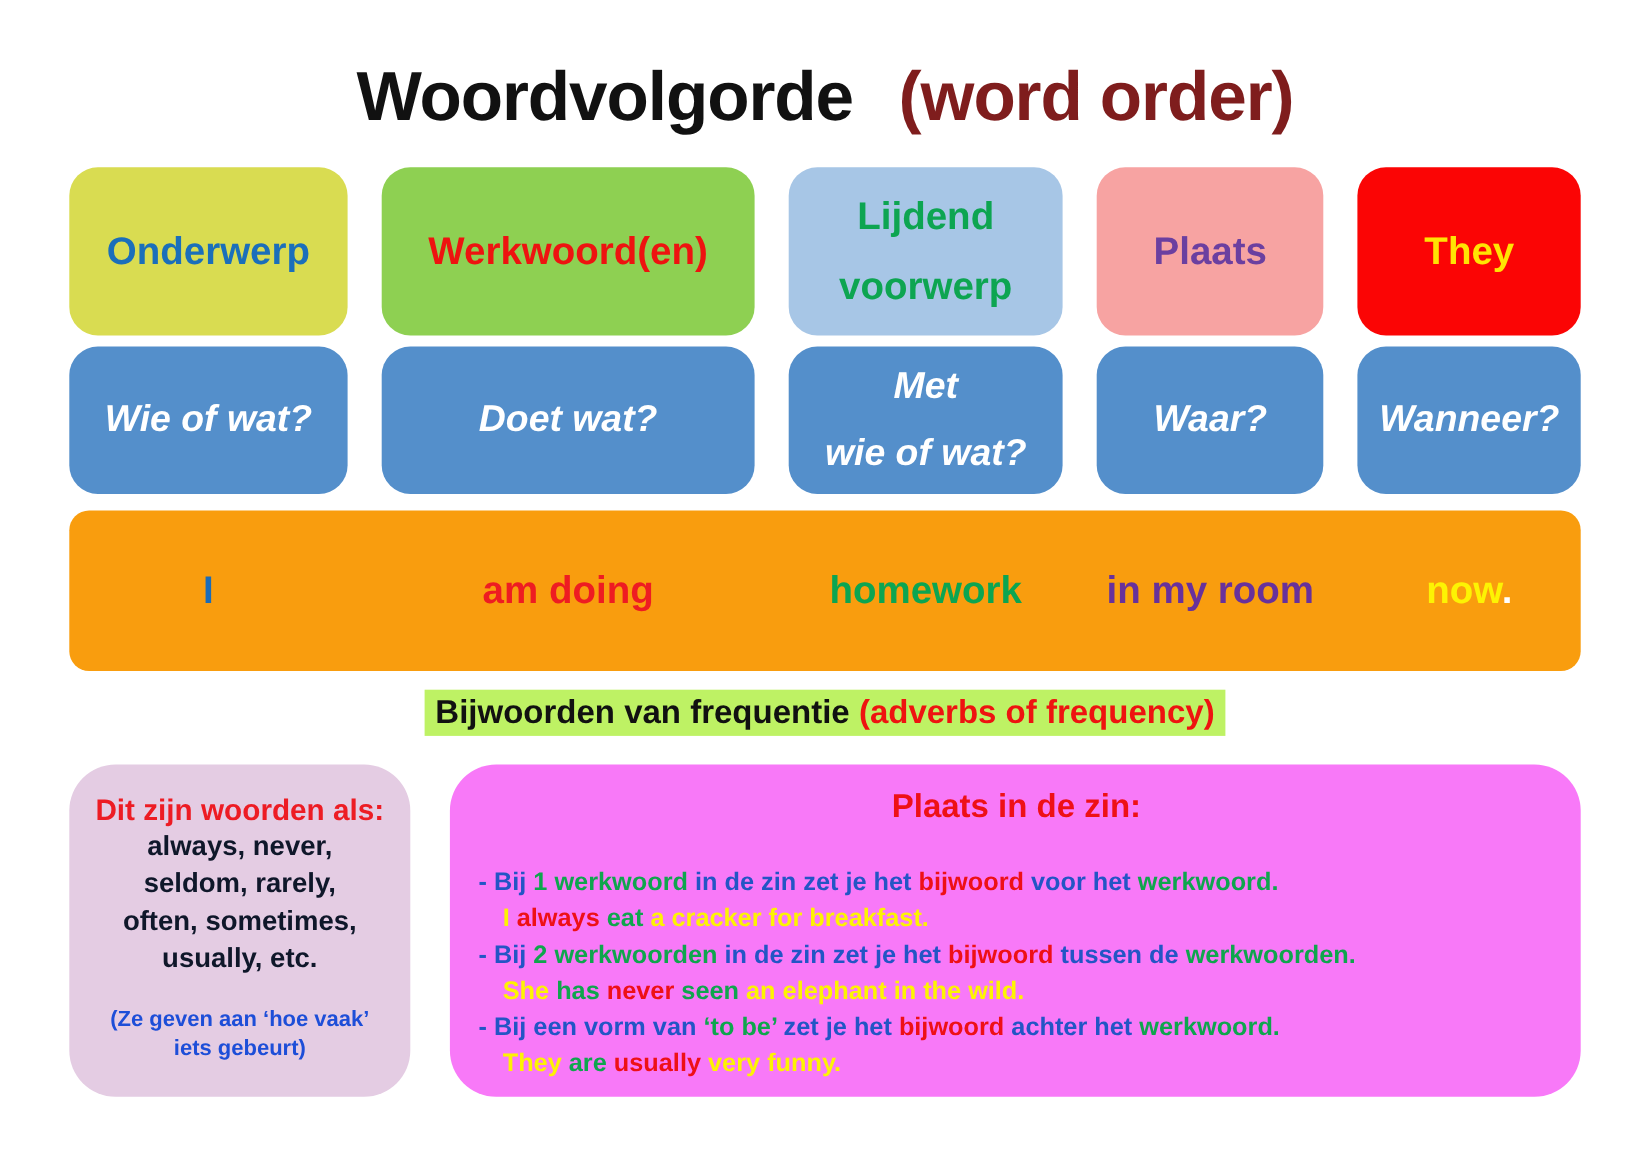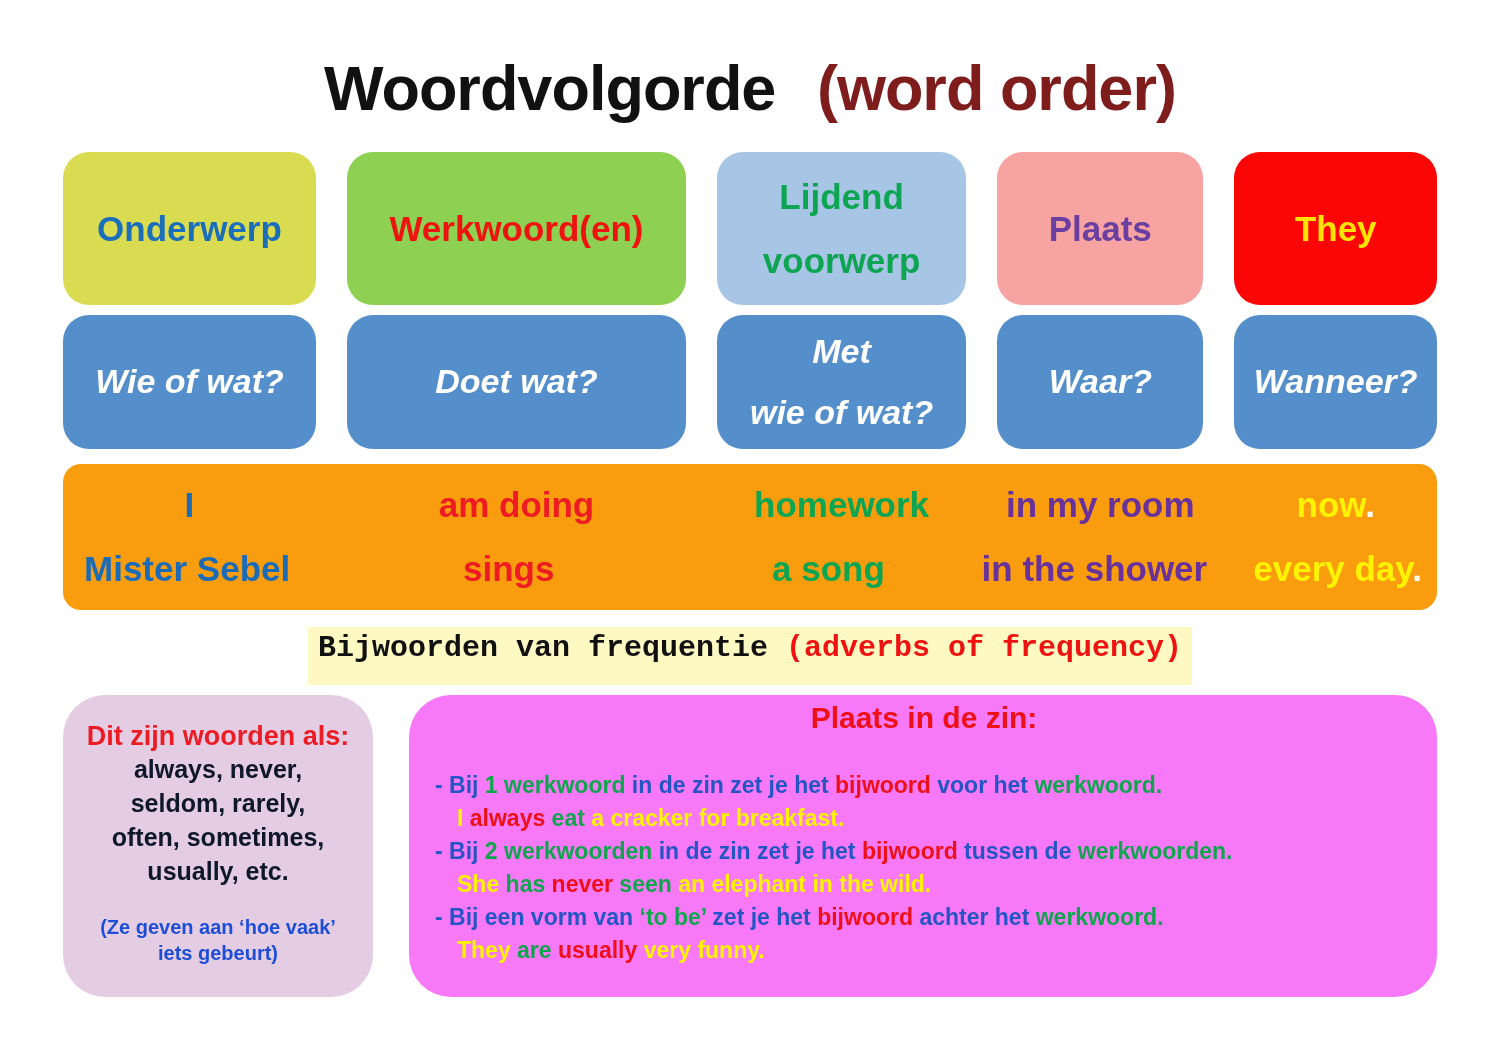--- a/index.html
+++ b/index.html
@@ -75,25 +75,24 @@
   .c-red    { color: #ee1c22; }
   .c-green  { color: #0ca551; }
   .c-purple { color: #68319b; }
   .c-yellow { color: #fdf303; }
   .c-white  { color: #ffffff; }
 
   
   .band-wrap { text-align: center; margin-top: 17px; height: 42px; }
   .band {
     display: inline-block;
-    background: #fef9c3;
+    background: #bef264;
     color: #111111;
     font-size: 30px;
-    padding: 4px 10px 20px 10px;
-    font-family: Liberation Mono, monospace;
+    padding: 4px 10px 4px 10px;
   }
   .band .red { color: #ee1310; }
 
   
   .bottom { display: flex; gap: 36px; margin-top: 26px; height: 302px; }
   .words-box {
     flex: 0 0 310px;
     background: #e4cce3;
     border-radius: 42px;
     box-sizing: border-box;
@@ -102,21 +101,21 @@
   }
   .words-box .heading { color: #ed1c24; font-size: 27px; }
   .words-box .word-line { color: #0f172a; font-size: 25px; line-height: 34px; }
   .words-box .note { color: #1d4ed8; font-size: 20px; line-height: 26px; margin-top: 26px; }
 
   .placement-box {
     flex: 1 1 auto;
     background: #f879f8;
     border-radius: 42px;
     box-sizing: border-box;
-    padding: 6px 24px 0 26px;
+    padding: 22px 24px 0 26px;
   }
   .placement-box .heading {
     text-align: center;
     color: #ee1016;
     font-size: 30px;
     margin-bottom: 34px;
   }
   .p-line { font-size: 23px; line-height: 33px; white-space: nowrap; }
   .p-line.example { padding-left: 22px; }
   .m-blue   { color: #2355c5; }
@@ -169,27 +168,20 @@
     </div>
   </div>
 
   <div class="examples">
     <div class="cols ex-row">
       <div class="ex-cell fc1"><span class="c-blue">I</span></div>
       <div class="ex-cell fc2"><span class="c-red">am doing</span></div>
       <div class="ex-cell fc3"><span class="c-green">homework</span></div>
       <div class="ex-cell fc4"><span class="c-purple">in my room</span></div>
       <div class="ex-cell fc5"><span class="c-yellow">now</span><span class="c-white">.</span></div>
-    </div>
-    <div class="cols ex-row">
-      <div class="ex-cell fc1"><span class="c-blue">Mister Sebel</span></div>
-      <div class="ex-cell fc2"><span class="c-red">sings</span></div>
-      <div class="ex-cell fc3"><span class="c-green">a song</span></div>
-      <div class="ex-cell fc4"><span class="c-purple">in the shower</span></div>
-      <div class="ex-cell fc5"><span class="c-yellow">every day</span><span class="c-white">.</span></div>
     </div>
   </div>
 
   <div class="band-wrap">
     <span class="band"><span>Bijwoorden van frequentie </span><span class="red">(adverbs of frequency)</span></span>
   </div>
 
   <div class="bottom">
 
     <div class="words-box">

